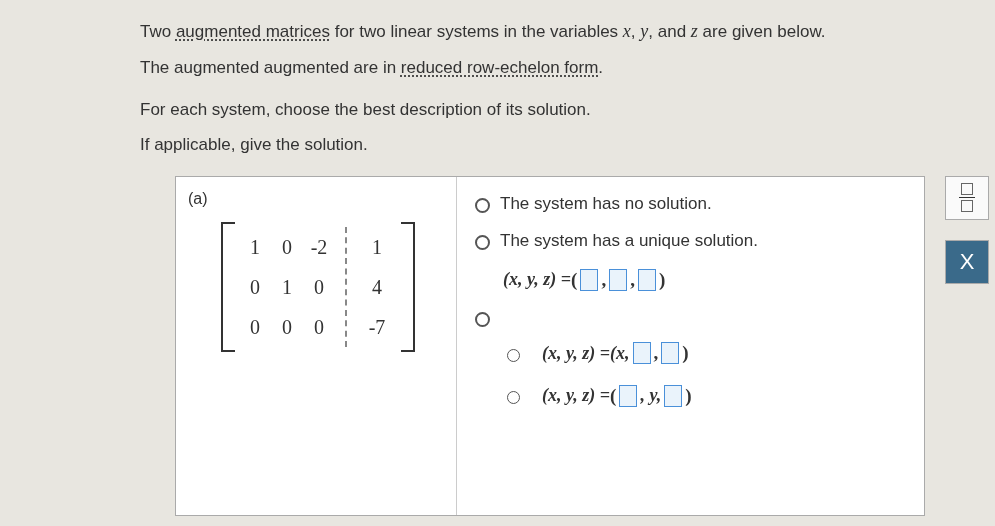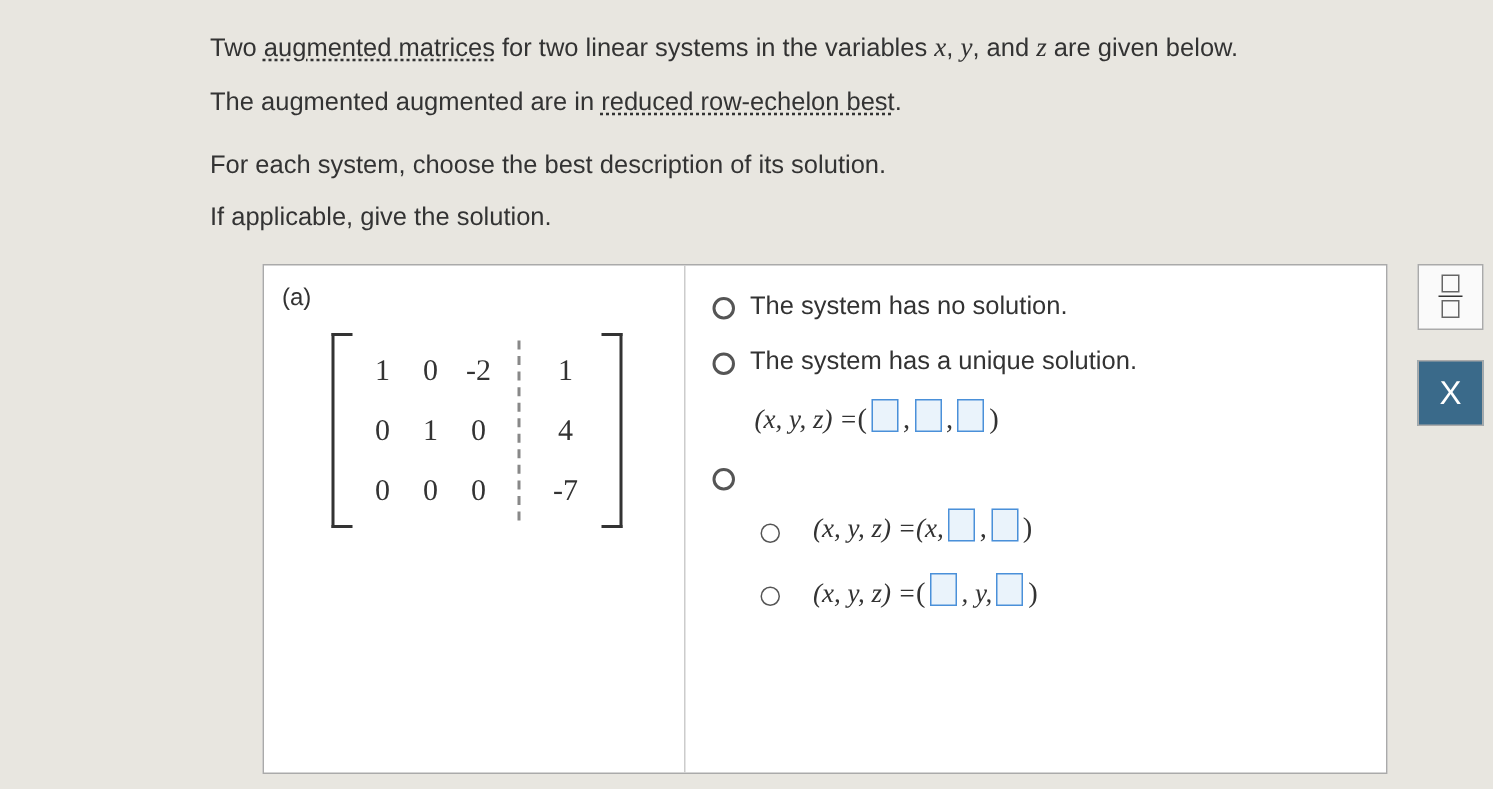--- a/index.html
+++ b/index.html
@@ -111,22 +111,24 @@
     .sub-option {
       margin-left: 32px;
       display: flex;
       align-items: center;
       margin-bottom: 14px;
     }
     .eq {
       font-family: 'Times New Roman', serif;
       font-size: 19px;
       display: flex;
+      align-items: center;
       margin-left: 28px;
       margin-bottom: 14px;
+      font-weight: bold;
     }
     .sub-option .eq { margin-left: 12px; margin-bottom: 0; }
     .blank {
       display: inline-block;
       width: 18px; height: 22px;
       border: 1.5px solid #4a90d9;
       background: #eaf3fb;
       margin: 0 3px;
       vertical-align: middle;
     }
@@ -163,21 +165,21 @@
   </style>
 </head>
 <body>
 
 <div class="content">
   <div class="intro">
     <p>
       <span>Two </span><span class="underlined">augmented matrices</span><span> for two linear systems in the variables </span><span class="ital">x</span><span>, </span><span class="ital">y</span><span>, and </span><span class="ital">z</span><span> are given below.</span>
     </p>
     <p>
-      <span>The augmented augmented are in </span><span class="underlined">reduced row-echelon best</span><span>.</span>
+      <span>The augmented augmented are in </span><span class="underlined">reduced row-echelon form</span><span>.</span>
     </p>
     <p style="margin-top:16px">For each system, choose the best description of its solution.</p>
     <p>If applicable, give the solution.</p>
   </div>
 
   <div class="problem-row">
     <div class="problem-box">
       <div class="left-panel">
         <div class="part-label">(a)</div>
         <div class="matrix-wrap">

